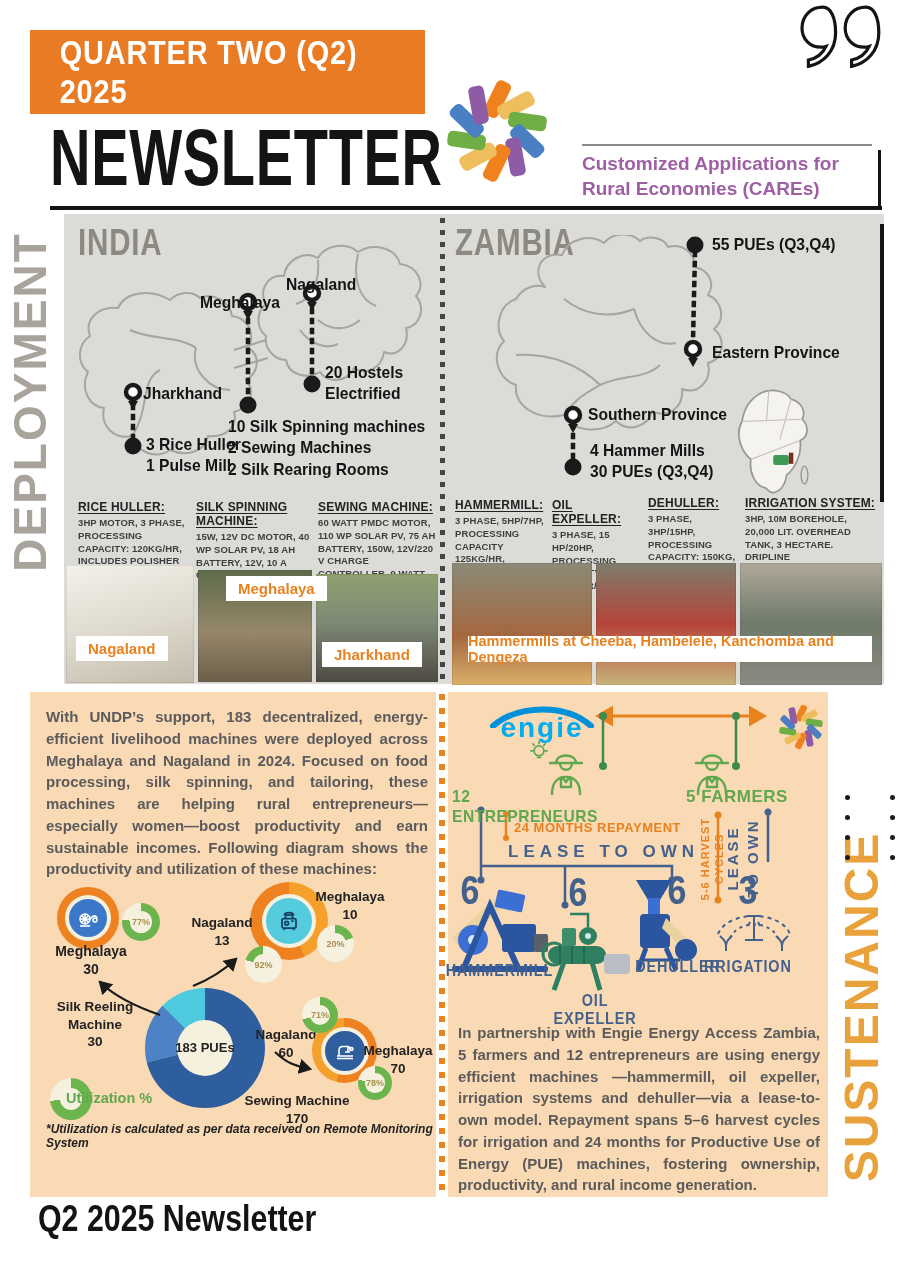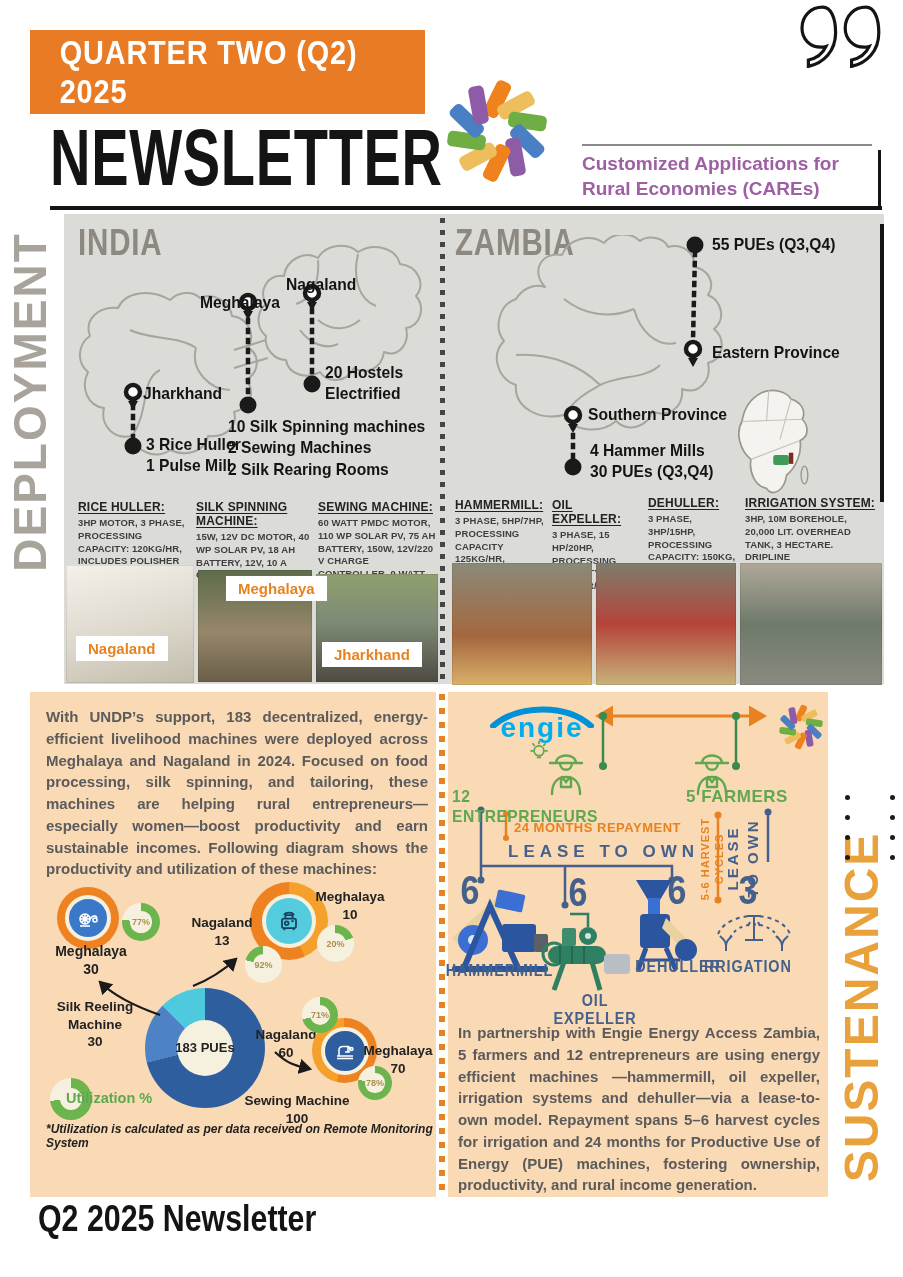--- a/index.html
+++ b/index.html
@@ -214,20 +214,23 @@
     <div class="spec-detail">3 PHASE, 3HP/15HP, PROCESSING CAPACITY: 150KG, 2.3KW/11KW</div>
   </div>
   <div class="abs" style="left:745px;top:496px;width:132px">
     <div class="spec-title">IRRIGATION SYSTEM:</div>
     <div class="spec-detail">3HP, 10M BOREHOLE, 20,000 LIT. OVERHEAD TANK, 3 HECTARE. DRIPLINE</div>
   </div>
 
   <div class="abs photo" style="left:452px;top:563px;width:140px;height:122px;background:linear-gradient(180deg,#8a8a78 0%,#a5673f 60%,#d9b06a 100%)"></div>
   <div class="abs photo" style="left:596px;top:563px;width:140px;height:122px;background:linear-gradient(180deg,#7d7d6d 0%,#b5443a 50%,#c7b27a 100%)"></div>
   <div class="abs photo" style="left:740px;top:563px;width:142px;height:122px;background:linear-gradient(180deg,#b0a89a 0%,#6e7a6a 50%,#8a8a80 100%)"></div>
+  <div class="abs" style="left:468px;top:636px;width:404px;height:26px;background:#fff;display:flex;align-items:center;justify-content:center">
+    <span style="font-size:14.5px;font-weight:bold;color:#E8821E">Hammermills at Cheeba, Hambelele, Kanchomba and Dengeza</span>
+  </div>
 
   <div class="abs panel" style="left:30px;top:692px;width:406px;height:505px"></div>
   <div class="abs panel" style="left:448px;top:692px;width:380px;height:505px"></div>
   <div class="abs dotline-org" style="left:439px;top:694px;height:501px"></div>
   <div class="abs vlabel seclabel-orange" style="left:622px;top:975px;width:480px;height:64px;line-height:64px">SUSTENANCE</div>
 
   <div class="abs" style="left:845px;top:795px;width:52px;height:66px;display:grid;grid-template-columns:5px 5px;grid-template-rows:repeat(4,5px);column-gap:40px;row-gap:15px">
     <div class="dot8"></div>
       <div class="dot8"></div>
       <div class="dot8"></div>
@@ -244,21 +247,21 @@
     <div style="width:56px;height:56px;border-radius:50%;background:#F6F0DE"></div>
   </div>
   <div class="abs ctr b" style="left:160px;top:1040px;width:90px;font-size:13px;color:#222">183 PUEs</div>
 
   <div class="abs chart-label" style="left:30px;top:998px;width:130px">
     <div>Silk Reeling Machine</div>
     <div>30</div>
   </div>
   <div class="abs chart-label" style="left:222px;top:1092px;width:150px">
     <div>Sewing Machine</div>
-    <div>100</div>
+    <div>170</div>
   </div>
   <div class="abs chart-label" style="left:243px;top:1026px;width:86px">
     <div>Nagaland</div>
     <div>60</div>
   </div>
 
   <div class="abs donut" style="left:57px;top:887px;width:62px;height:62px;background:#EE8120">
     <div class="core" style="width:38px;height:38px;background:#3C78C8">
       <svg width="24" height="24" viewBox="0 0 24 24">
         <g stroke="#fff" stroke-width="1.6" fill="none">

